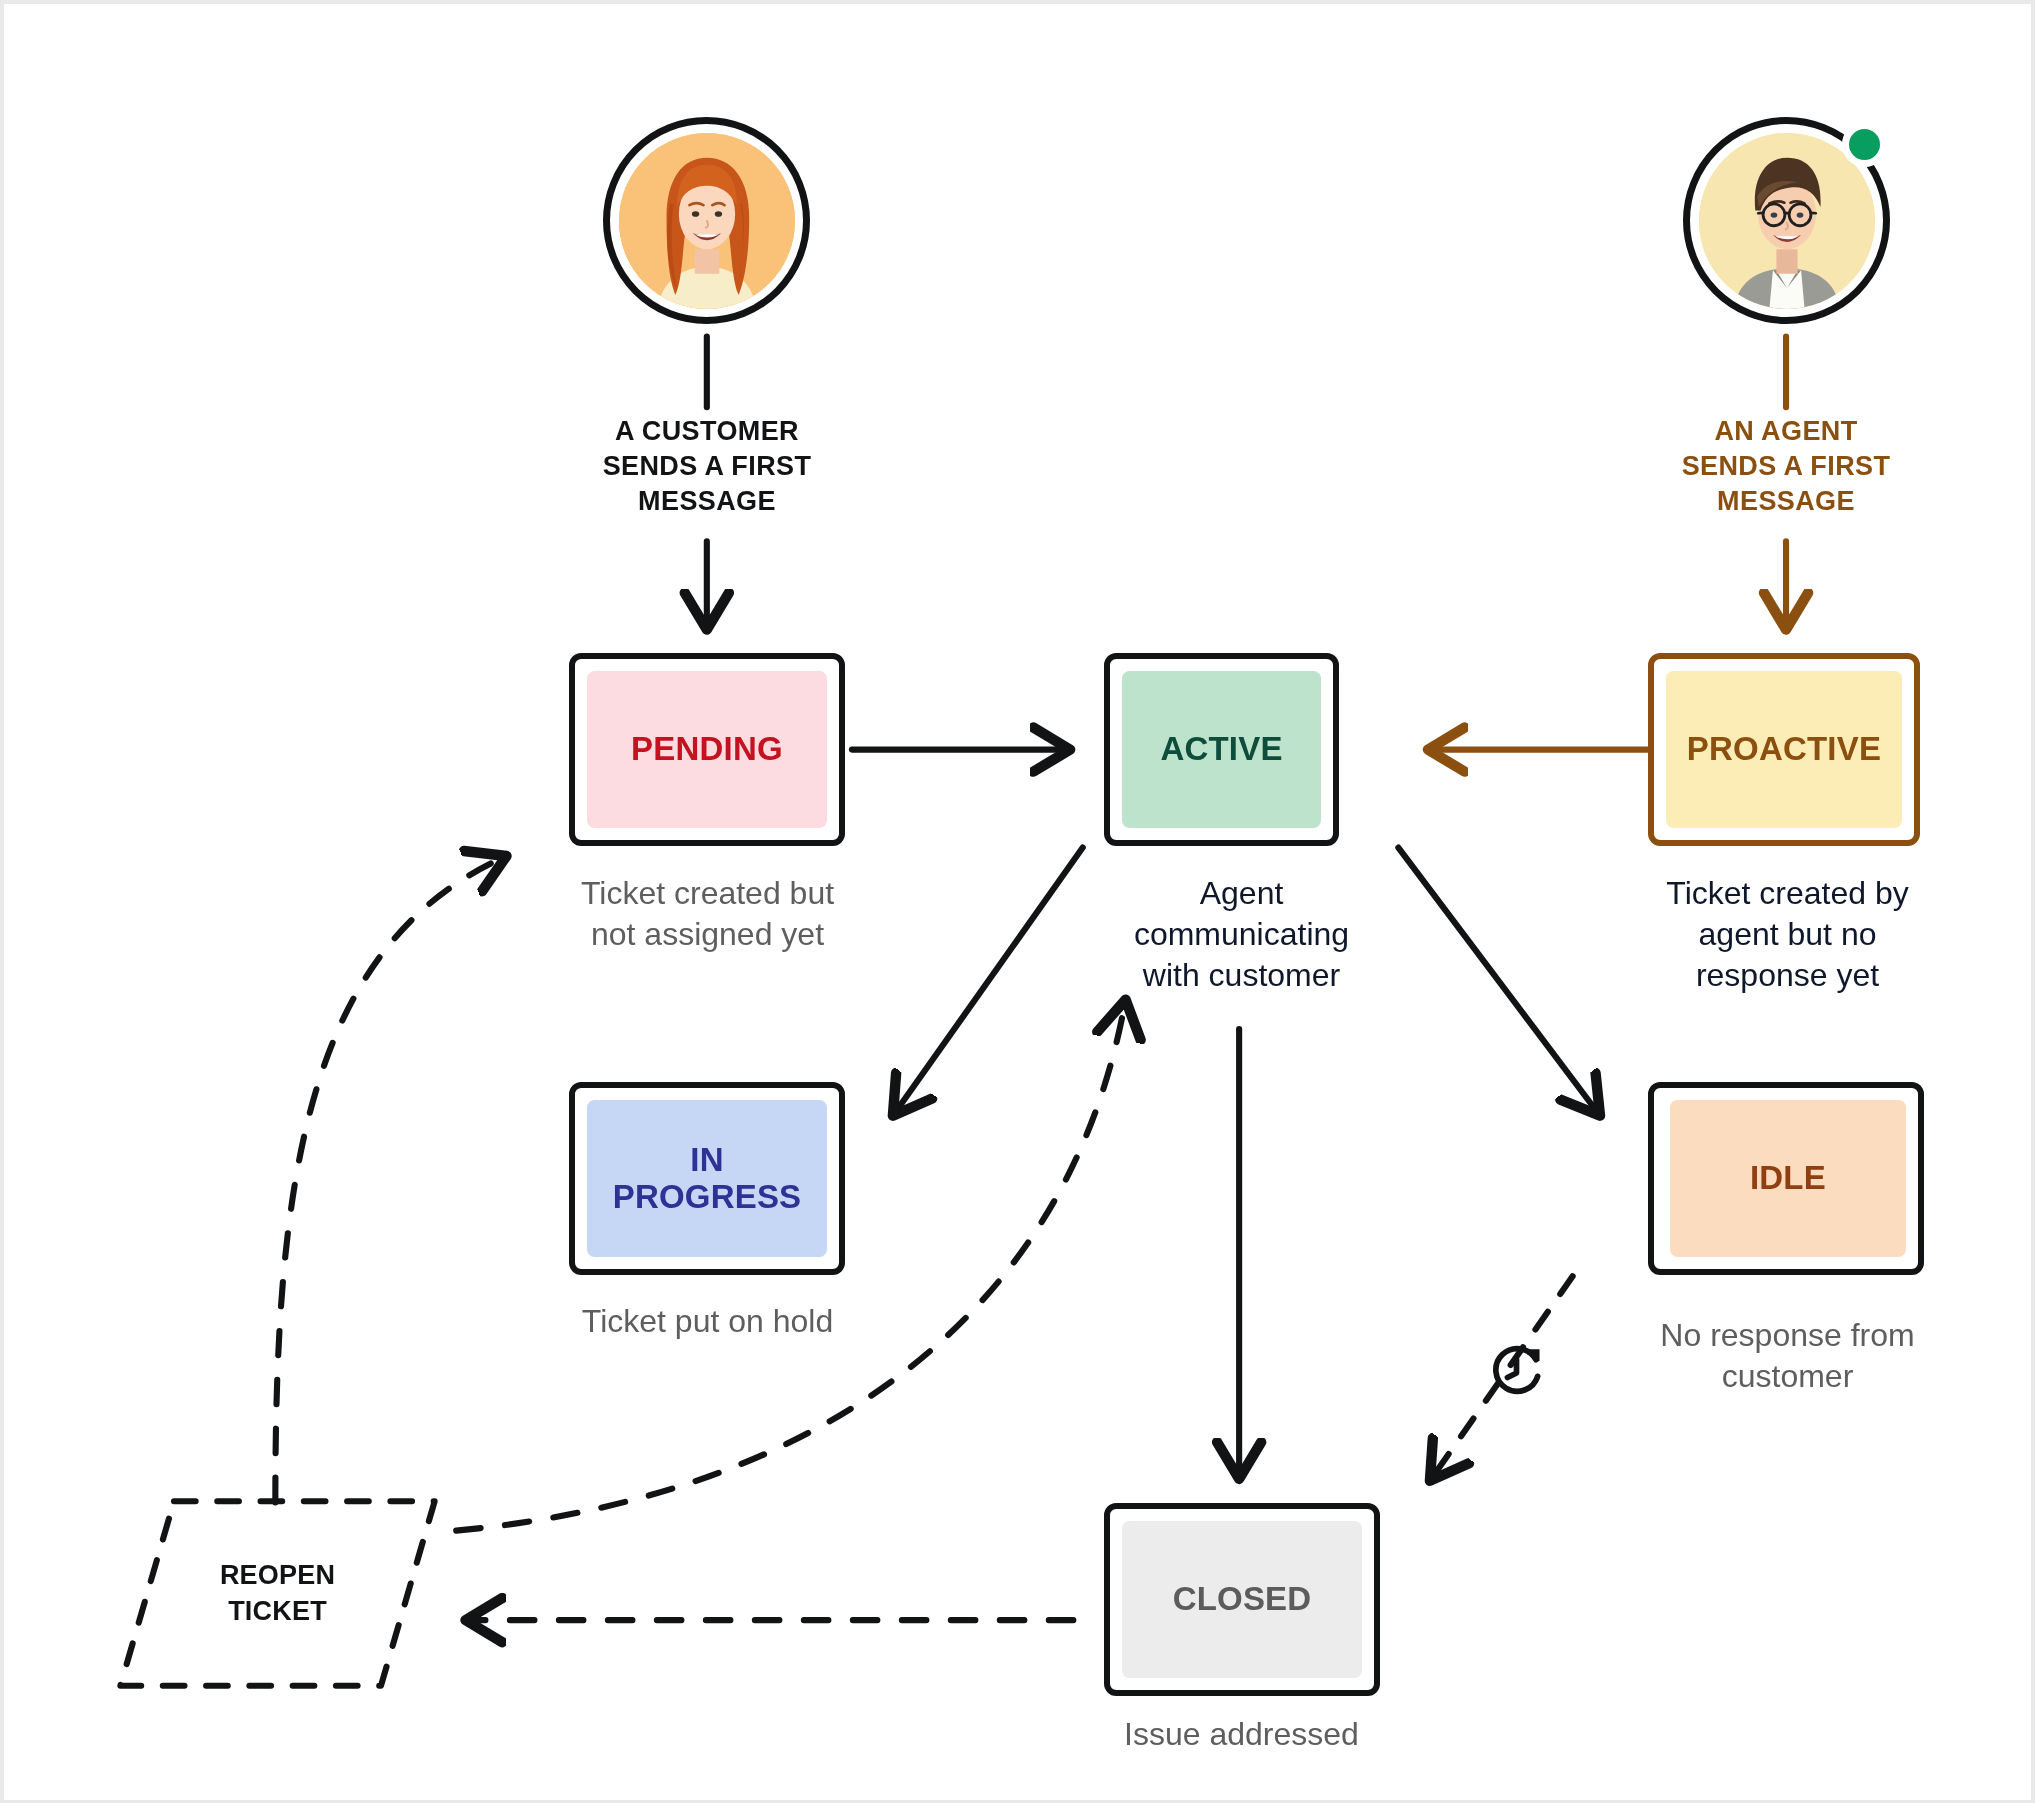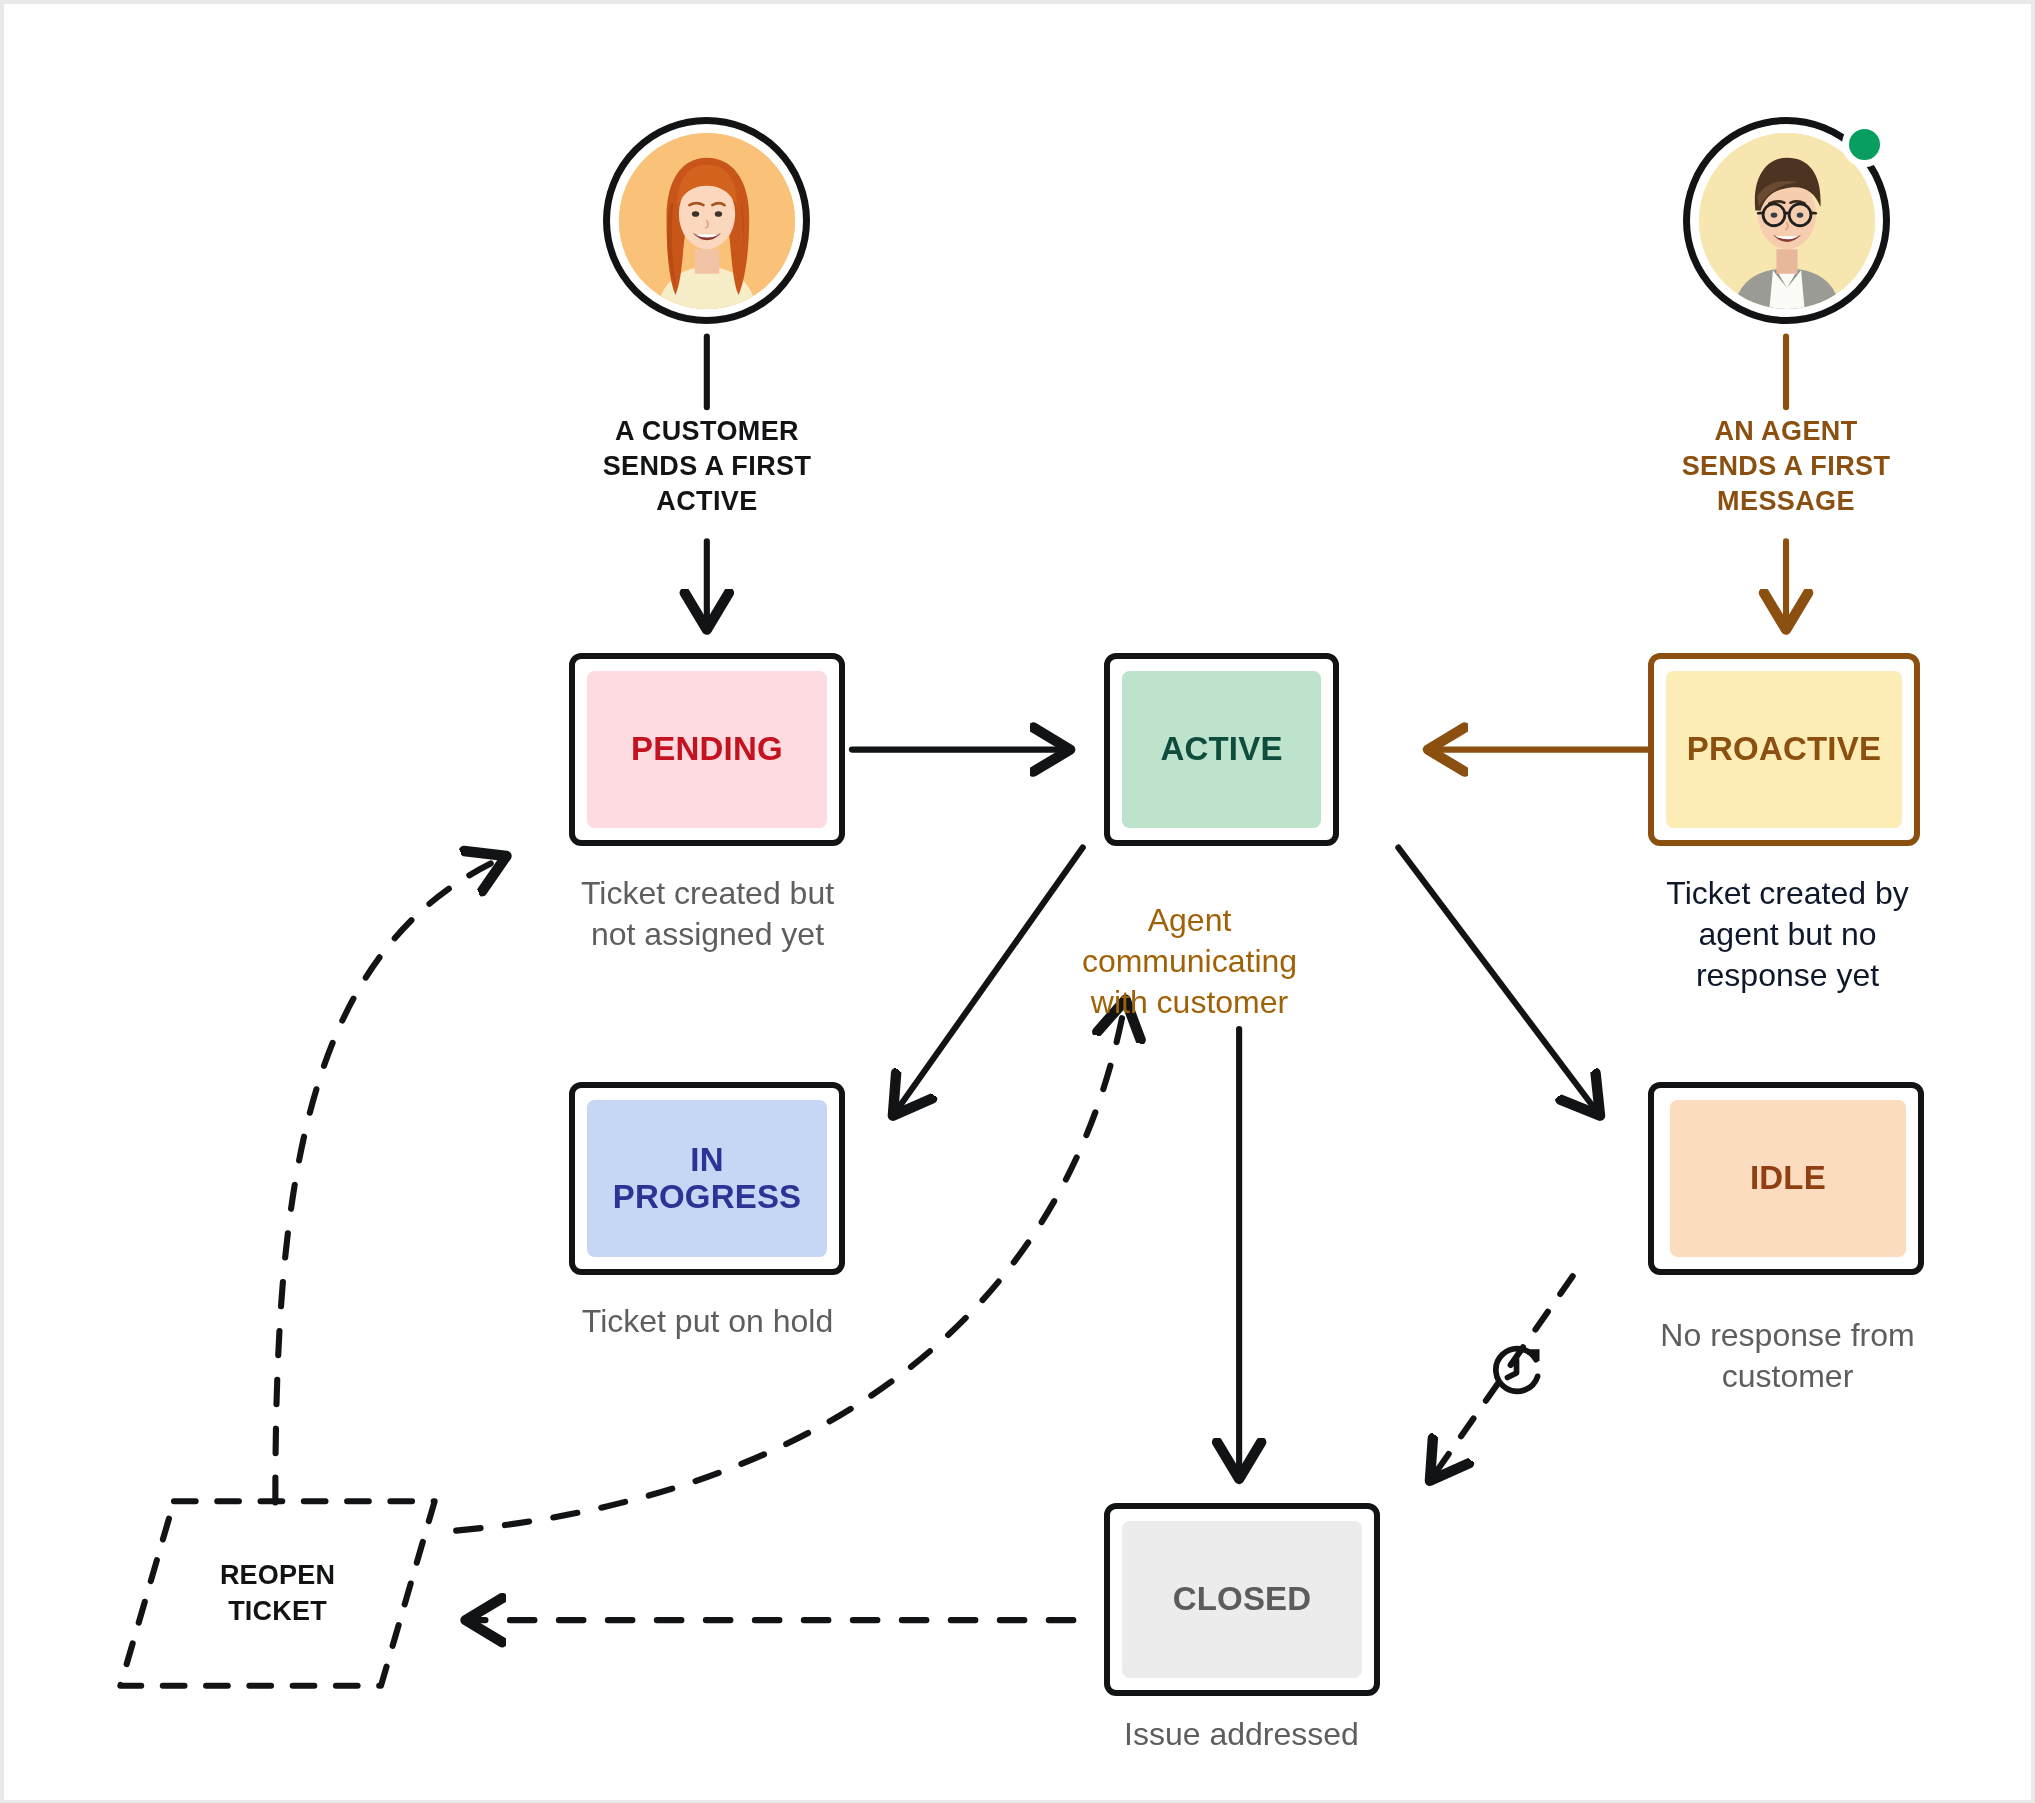--- a/index.html
+++ b/index.html
@@ -180,40 +180,40 @@
 
         <path d="M42,58 q8,8 16,0 q-8,3.4 -16,0 Z" fill="#8a3c36"></path>
         <path d="M43.2,58.6 q6.8,3.6 13.6,0 Z" fill="#ffffff"></path>
       </svg>
     </div>
     <div class="badge-dot" style="right:-3.8px;top:-1.9px;background:#089e5f;"></div>
   </div>
 
   <div class="flowlabel" style="left:524px;top:410px;width:358px;white-space:pre-line;">A CUSTOMER
 SENDS A FIRST
-ACTIVE</div>
+MESSAGE</div>
 
   <div class="flowlabel brown" style="left:1603px;top:410px;width:358px;white-space:pre-line;">AN AGENT
 SENDS A FIRST
 MESSAGE</div>
 
   <div class="statebox" style="left:565px;top:649px;width:276px;height:193px;border-color:#111315;">
     <div class="fill" style="background:#fcdce0;">
       <span class="state-label" style="color:#c41220;white-space:pre-line;">PENDING</span>
     </div>
   </div>
   <div class="caption" style="left:529px;top:869px;width:349px;white-space:pre-line;color:#5e5e5e;">Ticket created but
 not assigned yet</div>
 
   <div class="statebox" style="left:1100px;top:649px;width:235px;height:193px;border-color:#111315;">
     <div class="fill" style="background:#bee3cd;">
       <span class="state-label" style="color:#0e4d3c;white-space:pre-line;">ACTIVE</span>
     </div>
   </div>
-  <div class="caption" style="left:1018px;top:869px;width:335px;white-space:pre-line;color:#a16207;margin-top:27px;">Agent
+  <div class="caption" style="left:1070px;top:869px;width:335px;white-space:pre-line;color:#0f172a;">Agent
 communicating
 with customer</div>
 
   <div class="statebox" style="left:1644px;top:649px;width:272px;height:193px;border-color:#8b5010;">
     <div class="fill" style="background:#fbedb5;">
       <span class="state-label" style="color:#8b5010;white-space:pre-line;">PROACTIVE</span>
     </div>
   </div>
   <div class="caption brown" style="left:1607px;top:869px;width:353px;white-space:pre-line;color:#0f172a;">Ticket created by
 agent but no

